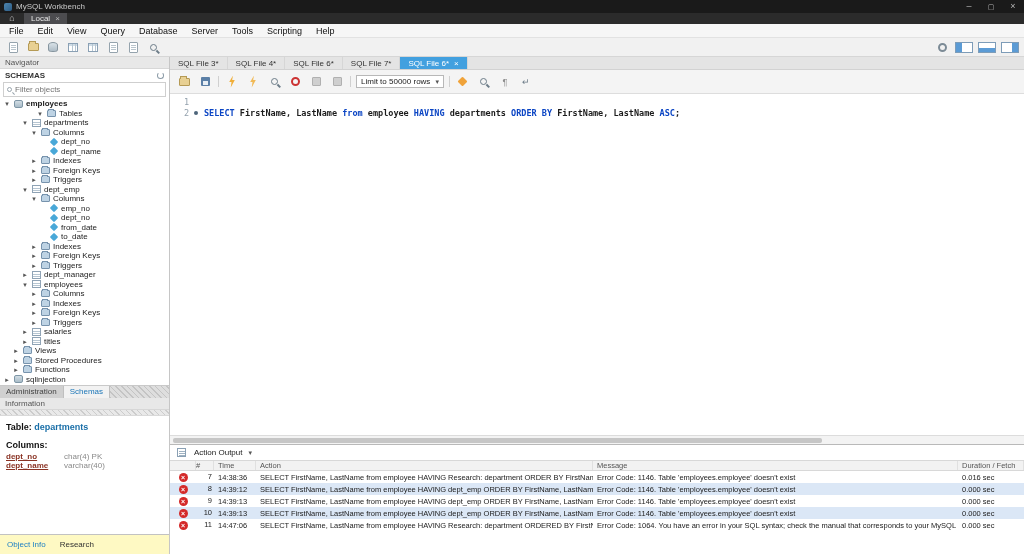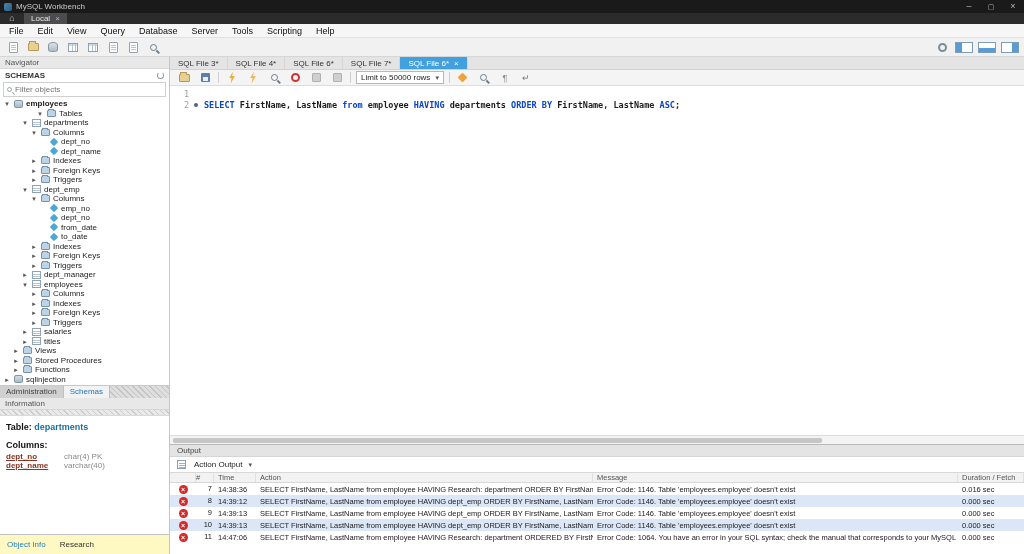--- a/index.html
+++ b/index.html
@@ -93,21 +93,21 @@
   .footer-tab { padding:0 7px; font-size:8px; color:#333; }
   .footer-tab.active { color:#1c7fc4; }
 
   
   .main { flex:1; display:flex; flex-direction:column; min-width:0; }
   .filetabs { height:13px; background:#e4e4e4; display:flex; align-items:stretch; border-bottom:1px solid #d2d2d2; }
   .filetab { padding:0 8px; font-size:8px; color:#333; display:flex; gap:5px; align-items:center; border-right:1px solid #d6d6d6; }
   .filetab.active { background:#42a0df; color:#fff; }
   .tab-close { font-size:8px; }
 
-  .ed-toolbar { height:16px; background:#f4f4f4; border-bottom:1px solid #ddd; display:flex; align-items:center; gap:5px; padding:0 6px; }
+  .ed-toolbar { height:24px; background:#f4f4f4; border-bottom:1px solid #ddd; display:flex; align-items:center; gap:5px; padding:0 6px; }
   .ed-sep { width:1px; height:11px; background:#d0d0d0; }
   .i-disk { width:9px; height:9px; background:#5b7fa6; border-radius:1px; position:relative; }
   .i-disk::after { content:""; position:absolute; left:2px; bottom:1px; width:5px; height:4px; background:#e8eef4; }
   .i-bolt { width:8px; height:12px; background:#f0ae38; clip-path:polygon(62% 0,15% 55%,44% 55%,34% 100%,85% 38%,52% 38%); }
   .i-bolt.dim { opacity:.85; }
   .i-stop { width:9px; height:9px; border:2px solid #cc3333; border-radius:50%; }
   .i-gray { width:9px; height:9px; background:#cfcfcf; border:1px solid #b0b0b0; border-radius:1px; }
   .limit-select { display:flex; align-items:center; gap:5px; border:1px solid #b8b8b8; background:#fff; height:13px; padding:0 4px; font-size:8px; color:#222; }
   .limit-select::after { content:"▾"; font-size:7px; color:#555; }
   .i-wand { width:7px; height:7px; background:#f0a33a; transform:rotate(45deg); border-radius:1px; }
@@ -493,21 +493,20 @@
           <span class="stmt-dot"></span>
           <span class="code-content"><span class="tok-keyword">SELECT</span><span class="tok-plain"> FirstName, LastName </span><span class="tok-keyword">from</span><span class="tok-plain"> employee </span><span class="tok-keyword">HAVING</span><span class="tok-plain"> departments </span><span class="tok-keyword">ORDER BY</span><span class="tok-plain"> FirstName, LastName </span><span class="tok-keyword">ASC</span><span class="tok-plain">;</span></span>
         </div>
       </div>
 
     <div class="hscroll">
       <div class="hthumb"></div>
     </div>
 
     <div class="output">
-      <div class="output-title">Output</div>
       <div class="output-toolbar">
         <span class="i-formgrid"></span>
         <span class="output-select">
           <span>Action Output</span>
         </span>
       </div>
       <div class="grid-header" id="grid-header">
           <div class="cell c-icon"></div>
           <div class="cell c-num">#</div>
           <div class="cell c-time">Time</div>

